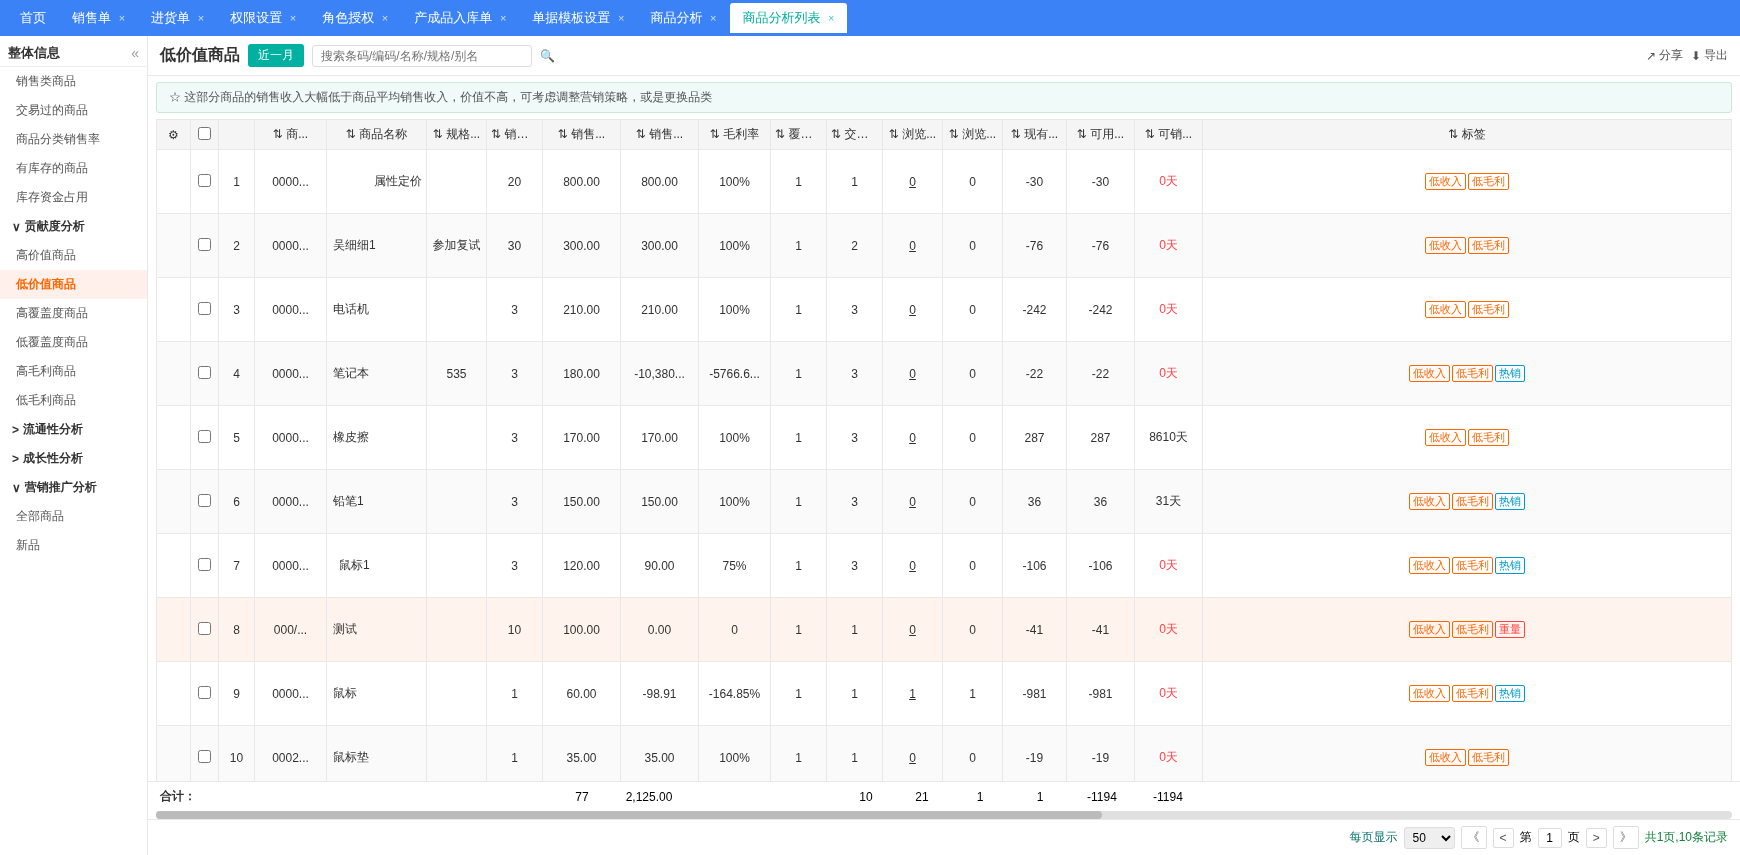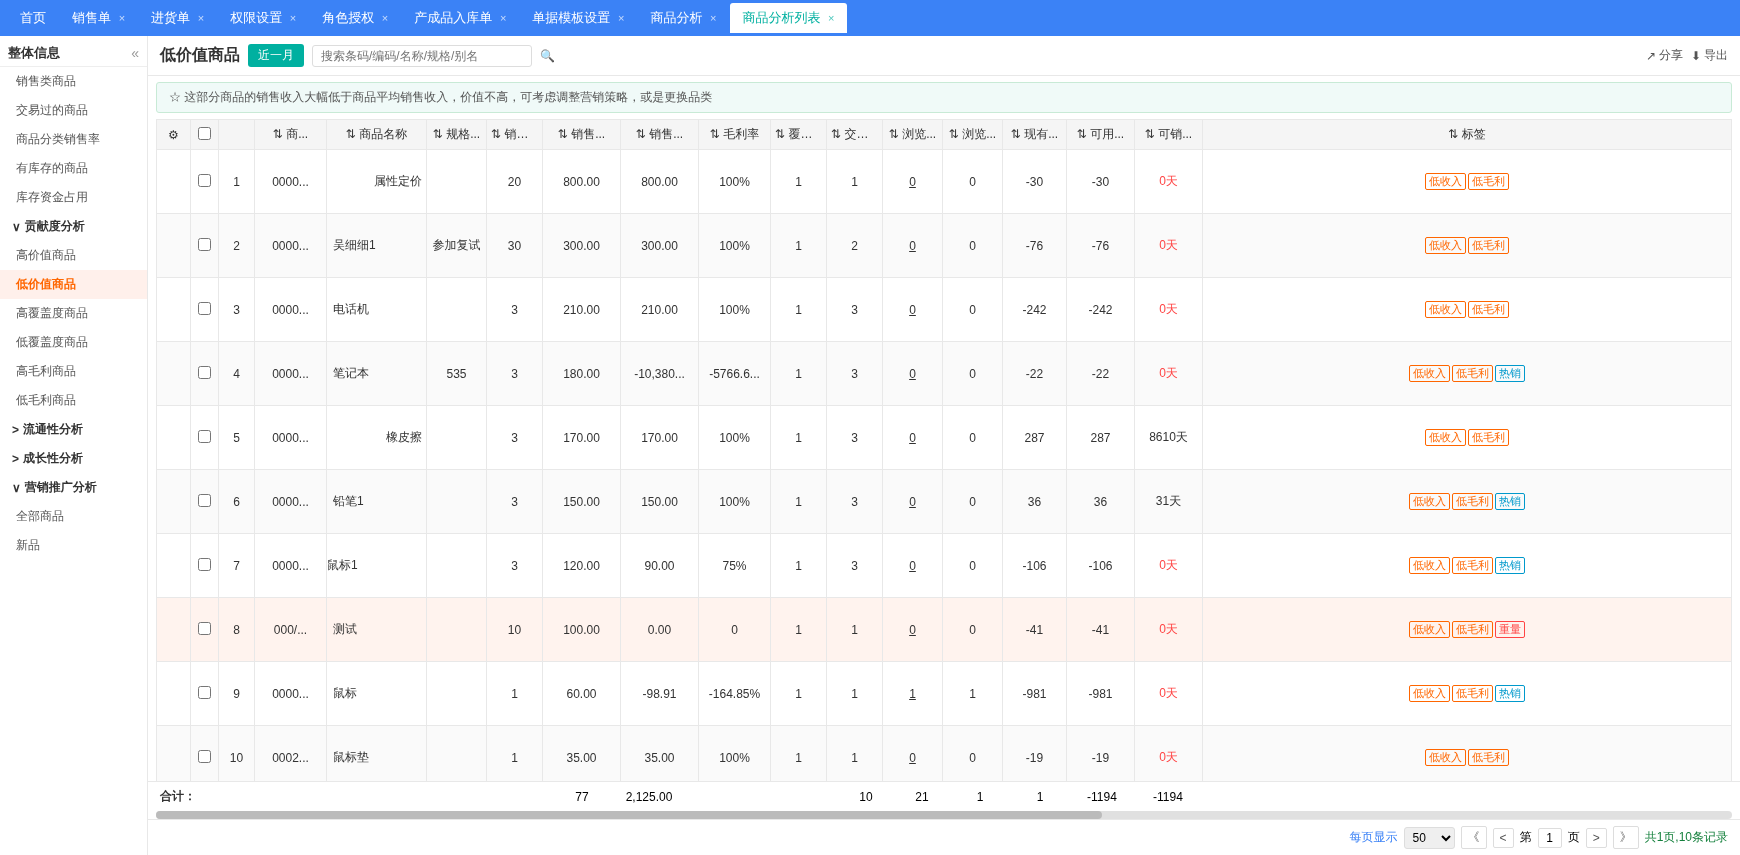--- a/index.html
+++ b/index.html
@@ -181,21 +181,21 @@
     
     .pagination {
       display: flex;
       align-items: center;
       justify-content: flex-end;
       padding: 6px 12px;
       border-top: 1px solid #e8e8e8;
       gap: 6px;
       background: #fff;
     }
-    .page-size-label { color: #3b82f6; }
+    .page-size-label { color: #0f766e; }
     .page-size-select {
       border: 1px solid #ddd;
       border-radius: 3px;
       padding: 2px 4px;
       cursor: pointer;
     }
     .pager-btn {
       border: 1px solid #ddd;
       background: #fff;
       padding: 2px 6px;
@@ -429,21 +429,21 @@
       <td class="days-red">0天</td>
       <td><span class="tag orange">低收入</span><span class="tag orange">低毛利</span><span class="tag blue">热销</span></td>
     </tr>
             <tr>
       <td></td>
       <td class="checkbox-cell">
         <input type="checkbox" style="">
       </td>
       <td>5</td>
       <td>0000...</td>
-      <td style="text-align:right; padding-left:6px;">橡皮擦</td>
+      <td style="text-align:left; padding-left:6px;">橡皮擦</td>
       <td></td>
       <td>3</td>
       <td>170.00</td>
       <td>170.00</td>
       <td>100%</td>
       <td>1</td>
       <td>3</td>
       <td><span class="link-underline">0</span></td>
       <td>0</td>
       <td>287</td>
@@ -473,21 +473,21 @@
       <td class="days-normal">31天</td>
       <td><span class="tag orange">低收入</span><span class="tag orange">低毛利</span><span class="tag blue">热销</span></td>
     </tr>
             <tr>
       <td></td>
       <td class="checkbox-cell">
         <input type="checkbox" style="">
       </td>
       <td>7</td>
       <td>0000...</td>
-      <td style="text-align:left; padding-left:0;">鼠标1</td>
+      <td style="text-align:left; padding-left:12px;">鼠标1</td>
       <td></td>
       <td>3</td>
       <td>120.00</td>
       <td>90.00</td>
       <td>75%</td>
       <td>1</td>
       <td>3</td>
       <td><span class="link-underline">0</span></td>
       <td>0</td>
       <td>-106</td>

